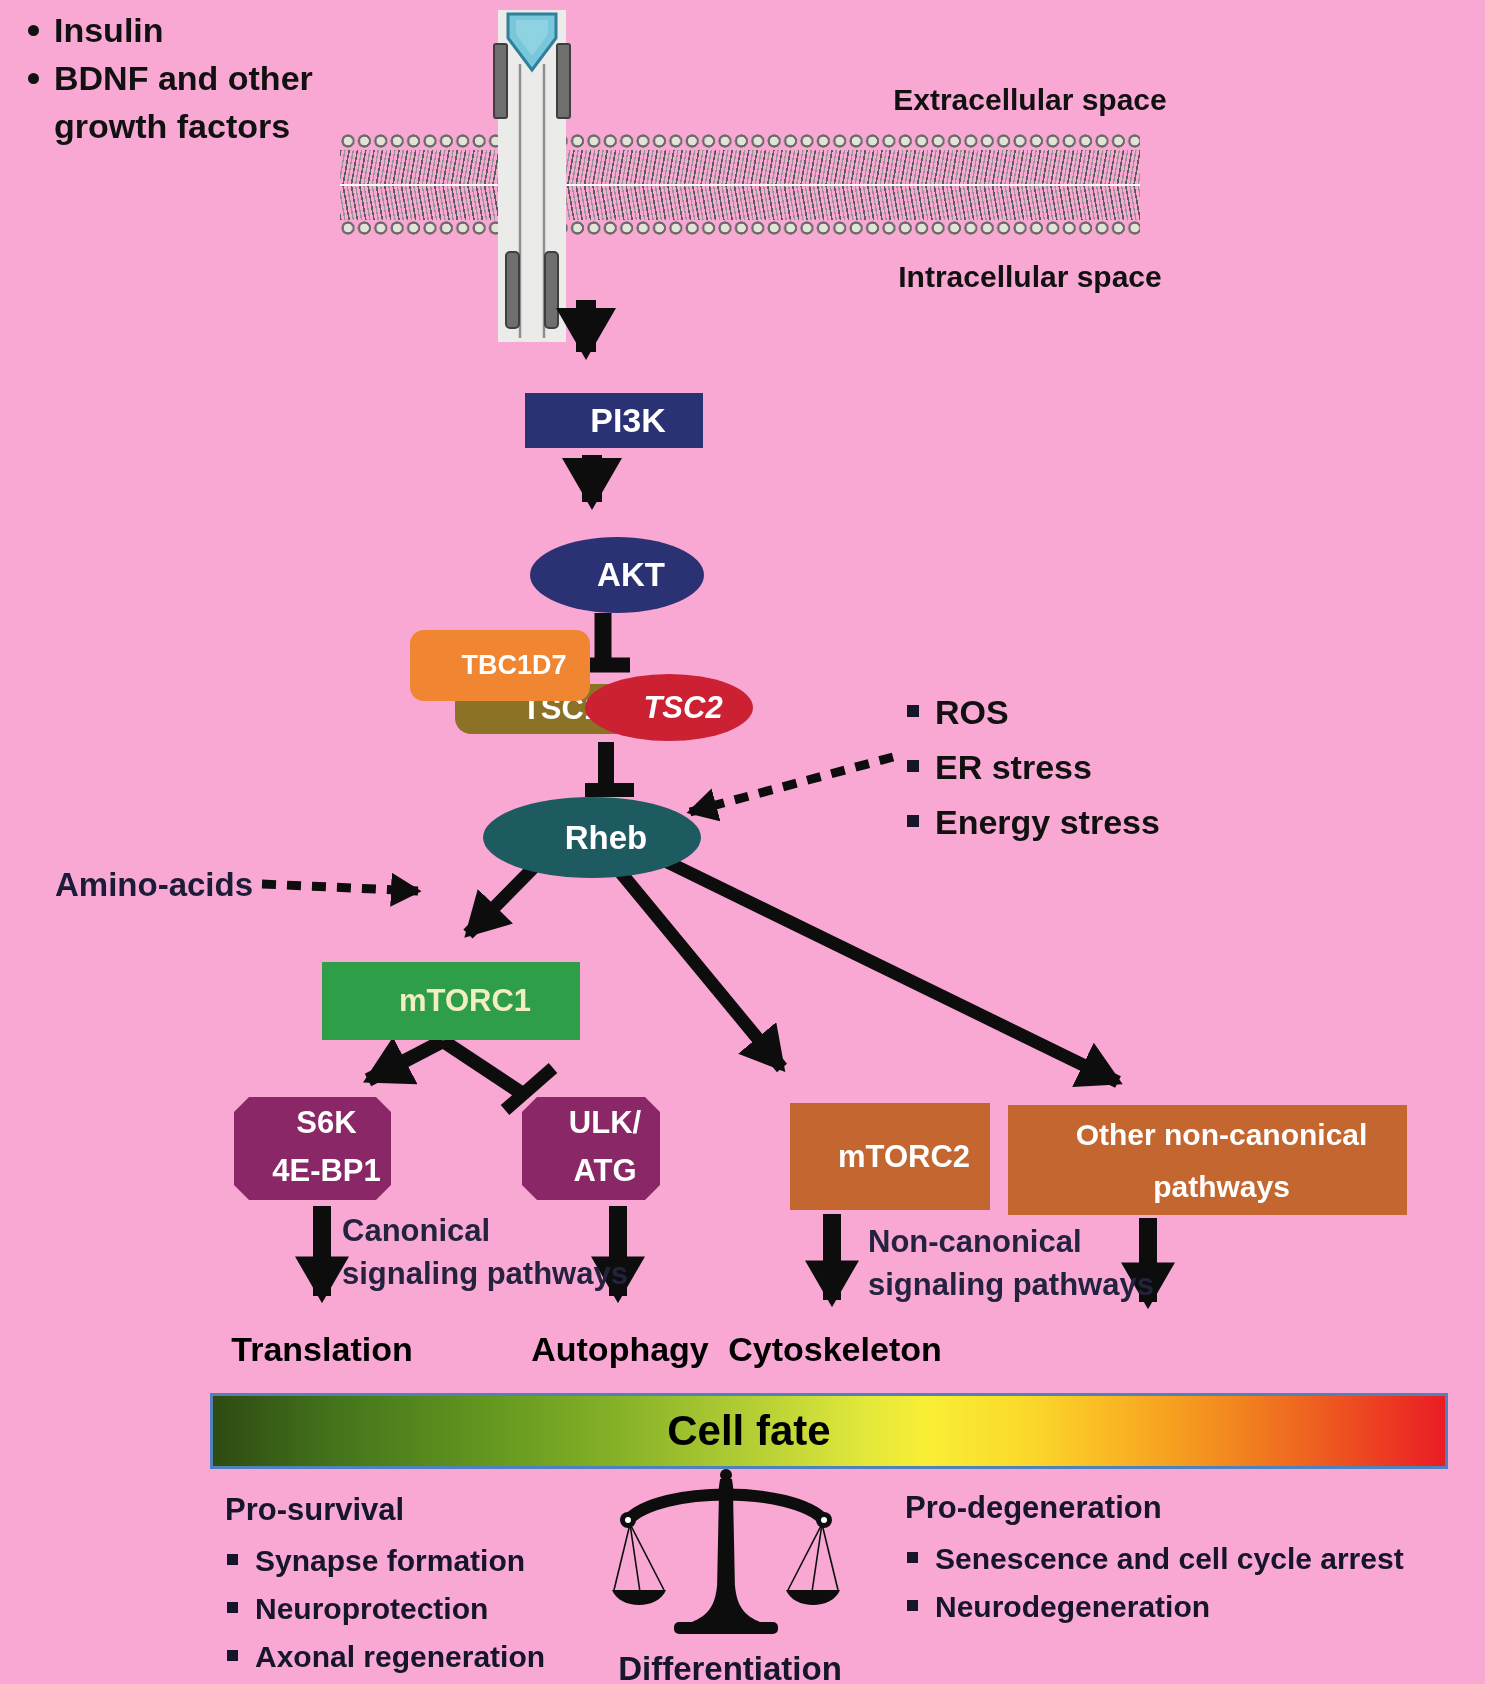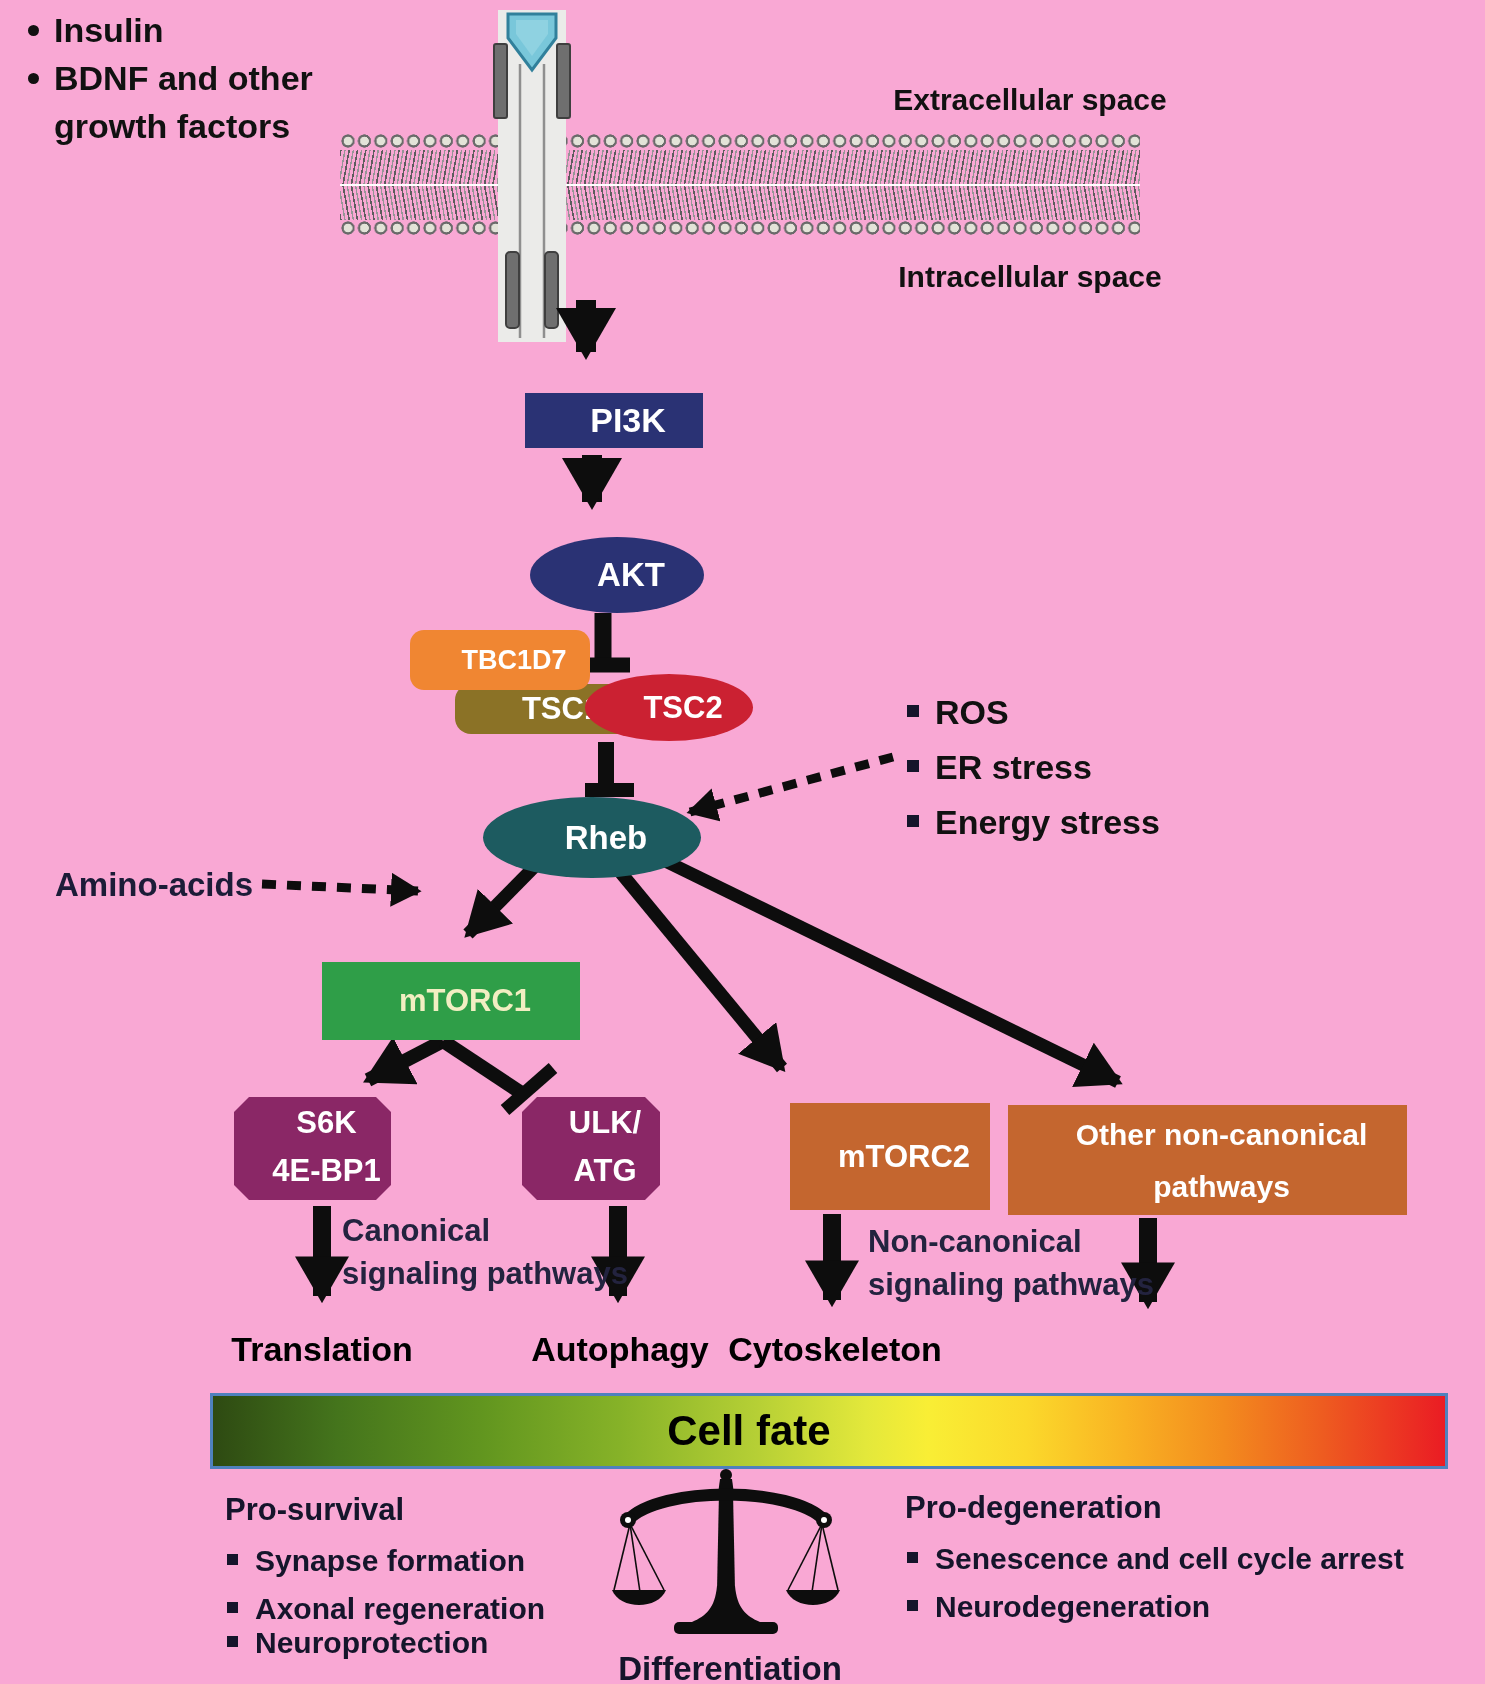--- a/index.html
+++ b/index.html
@@ -15,21 +15,21 @@
   .mem-heads{height:17px;background-image:radial-gradient(circle at 8px 8px,#e3e3d8 4.2px,#6a6a6a 4.6px 6.4px,rgba(0,0,0,0) 6.8px);background-size:16.4px 17px;background-repeat:repeat-x;}
   .mem-tails-t{height:34px;background-image:repeating-linear-gradient(100deg,#5d5d5d 0 1.6px,rgba(0,0,0,0) 1.6px 4.2px,#969696 4.2px 5.6px,rgba(0,0,0,0) 5.6px 8.2px);}
   .mem-tails-b{height:34px;background-image:repeating-linear-gradient(80deg,#5d5d5d 0 1.6px,rgba(0,0,0,0) 1.6px 4.2px,#969696 4.2px 5.6px,rgba(0,0,0,0) 5.6px 8.2px);}
   .mem-gap{height:2px;background:#fff;}
   
   .nodebox{color:#fff;font-weight:bold;}
   .navy{background:#2a3274;}
   .ellipse{border-radius:50%;}
   .orange1{background:#f08632;border-radius:14px;}
   .olive{background:#8b7226;border-radius:16px;}
-  .red{background:#cb2132;}
+  .red{background:#cb2132;font-style:italic;}
   .teal{background:#1d5b60;}
   .green{background:#2f9e48;color:#f2eec2;}
   .purple{background:#8a2766;clip-path:polygon(15px 0,calc(100% - 15px) 0,100% 15px,100% calc(100% - 15px),calc(100% - 15px) 100%,15px 100%,0 calc(100% - 15px),0 15px);}
   .orange2{background:#c4662f;}
   
   .sq-item{position:relative;padding-left:30px;font-weight:bold;}
   .sq-item::before{content:"";position:absolute;left:2px;top:12px;width:12px;height:12px;background:#15152b;}
   .small-sq::before{width:11px;height:11px;top:10px;}
   .lbl-navy{color:#23233f;}
   
@@ -106,21 +106,21 @@
     <line x1="505" y1="1110" x2="553" y2="1068" stroke="#0d0d0d" stroke-width="13"></line>
 
     <line x1="322" y1="1206" x2="322" y2="1296" stroke="#0d0d0d" stroke-width="18" marker-end="url(#ah)"></line>
     <line x1="618" y1="1206" x2="618" y2="1296" stroke="#0d0d0d" stroke-width="18" marker-end="url(#ah)"></line>
     <line x1="832" y1="1214" x2="832" y2="1300" stroke="#0d0d0d" stroke-width="18" marker-end="url(#ah)"></line>
     <line x1="1148" y1="1218" x2="1148" y2="1302" stroke="#0d0d0d" stroke-width="18" marker-end="url(#ah)"></line>
   </svg>
 
   <div class="abs nodebox navy ctr" style="left:525px;top:393px;width:150px;height:55px;font-size:34px;">PI3K</div>
   <div class="abs nodebox navy ellipse ctr" style="left:530px;top:537px;width:146px;height:76px;font-size:33px;">AKT</div>
-  <div class="abs nodebox orange1 ctr" style="left:410px;top:630px;width:152px;height:60px;font-size:27px;z-index:2;">TBC1D7</div>
+  <div class="abs nodebox orange1 ctr" style="left:410px;top:630px;width:152px;height:71px;font-size:27px;z-index:2;">TBC1D7</div>
   <div class="abs nodebox olive ctr" style="left:455px;top:684px;width:157px;height:50px;font-size:31px;z-index:1;">TSC1</div>
   <div class="abs nodebox red ellipse ctr" style="left:585px;top:674px;width:140px;height:67px;font-size:31px;z-index:2;">TSC2</div>
   <div class="abs nodebox teal ellipse ctr" style="left:483px;top:797px;width:190px;height:81px;font-size:33px;">Rheb</div>
   <div class="abs nodebox green ctr b" style="left:322px;top:962px;width:230px;height:78px;font-size:31px;">mTORC1</div>
 
   <div class="abs nodebox purple" style="left:234px;top:1097px;width:157px;height:103px;">
     <div class="ctr" style="height:52px;font-size:31px;">S6K</div>
     <div class="ctr" style="height:44px;font-size:31px;">4E-BP1</div>
   </div>
   <div class="abs nodebox purple" style="left:522px;top:1097px;width:138px;height:103px;">
@@ -150,22 +150,22 @@
   <div class="abs b" style="left:480px;top:1330px;width:280px;font-size:34px;color:#000;text-align:center;">Autophagy</div>
   <div class="abs b" style="left:700px;top:1330px;width:270px;font-size:34px;color:#000;text-align:center;">Cytoskeleton</div>
 
   <div id="fate-bar" class="abs" style="left:210px;top:1393px;width:1232px;height:70px;">
     <div class="abs b" style="left:43.5%;top:50%;transform:translate(-50%,-50%);font-size:42px;color:#000;white-space:nowrap;">Cell fate</div>
   </div>
 
   <div class="abs" style="left:225px;top:1492px;width:330px;color:#15152b;">
     <div class="b" style="font-size:31px;margin-bottom:16px;">Pro-survival</div>
     <div class="sq-item small-sq" style="font-size:30px;margin-bottom:14px;">Synapse formation</div>
+    <div class="sq-item small-sq" style="font-size:30px;margin-bottom:14px;">Neuroprotection</div>
     <div class="sq-item small-sq" style="font-size:30px;">Axonal regeneration</div>
-    <div class="sq-item small-sq" style="font-size:30px;margin-bottom:14px;">Neuroprotection</div>
   </div>
 
   <svg class="abs" style="left:612px;top:1466px;" width="228" height="180" viewBox="0 0 228 180">
     <g fill="#0d0d0d" stroke="none">
       <circle cx="114" cy="9" r="6"></circle>
       <path d="M108,13 L120,13 L122,28 L106,28 Z"></path>
       <polygon points="107,26 121,26 123,124 105,124"></polygon>
       <path d="M16,54 C48,20 180,20 212,54" fill="none" stroke="#0d0d0d" stroke-width="12" stroke-linecap="round"></path>
       <circle cx="16" cy="54" r="8"></circle>
         <circle cx="16" cy="54" r="3" fill="#fff"></circle>

